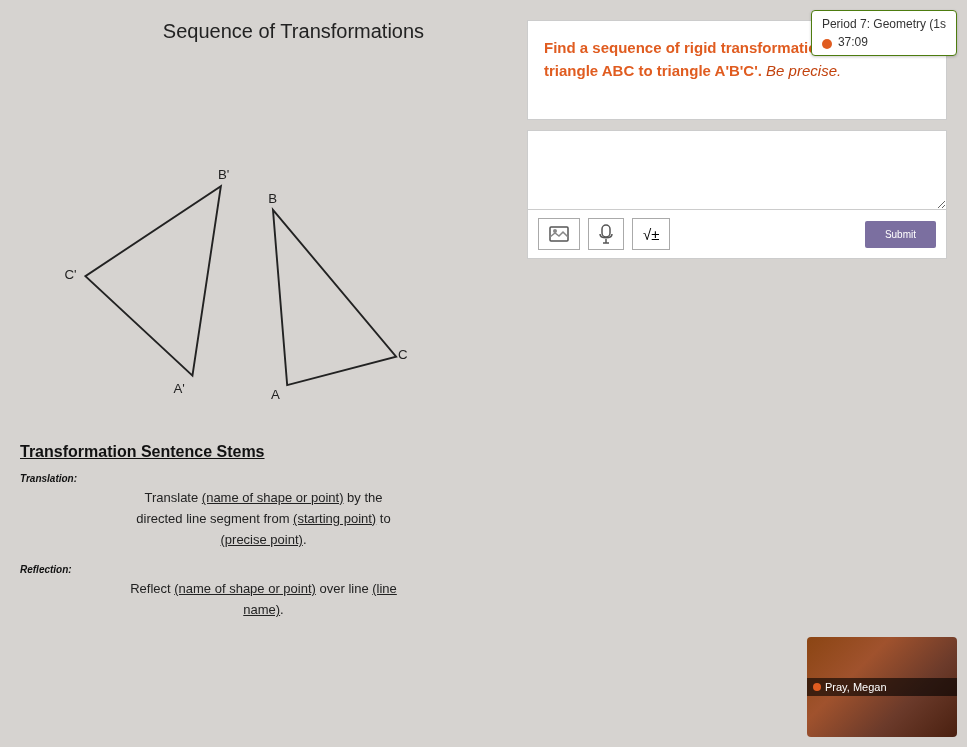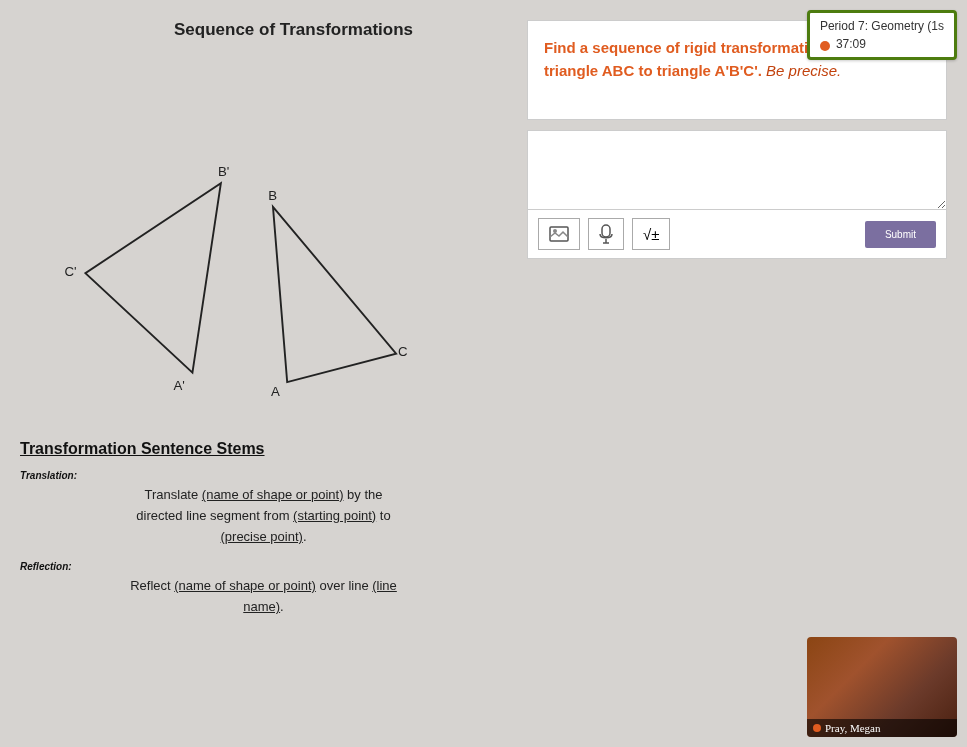--- a/index.html
+++ b/index.html
@@ -29,22 +29,22 @@
     .right-panel {
       width: 420px;
       display: flex;
       flex-direction: column;
       gap: 0;
     }
 
     
     .page-title {
       text-align: center;
-      font-size: 17px;
-      font-weight: bold;
+      font-size: 20px;
+      font-weight: normal;
       color: #222;
       margin-bottom: 20px;
       margin-left: 60px;
     }
 
     
     .diagram-area {
       width: 100%;
       height: 360px;
       position: relative;
@@ -154,21 +154,21 @@
       cursor: pointer;
       border-radius: 2px;
     }
 
     
     .period-badge {
       position: absolute;
       top: 10px;
       right: 10px;
       background: white;
-      border: 3px solid #4d7c0f;
+      border: 1px solid #4d7c0f;
       border-radius: 4px;
       padding: 6px 10px;
       font-size: 12px;
       color: #333;
       box-shadow: 0 1px 3px rgba(0,0,0,0.2);
       z-index: 10;
     }
 
     .period-badge .timer {
       display: flex;
@@ -191,22 +191,21 @@
       bottom: 10px;
       right: 10px;
       width: 150px;
       height: 100px;
       background: linear-gradient(135deg, #8B4513, #A0522D, #6B3A2A, #4a2010);
       border-radius: 4px;
       overflow: hidden;
       z-index: 10;
       display: flex;
       flex-direction: column;
-      justify-content: flex-end;
-      font-family: Liberation Serif, serif;
+      justify-content: center;
     }
 
     .video-label {
       background: rgba(0,0,0,0.6);
       color: white;
       font-size: 11px;
       padding: 3px 6px;
       display: flex;
       align-items: center;
       gap: 4px;

